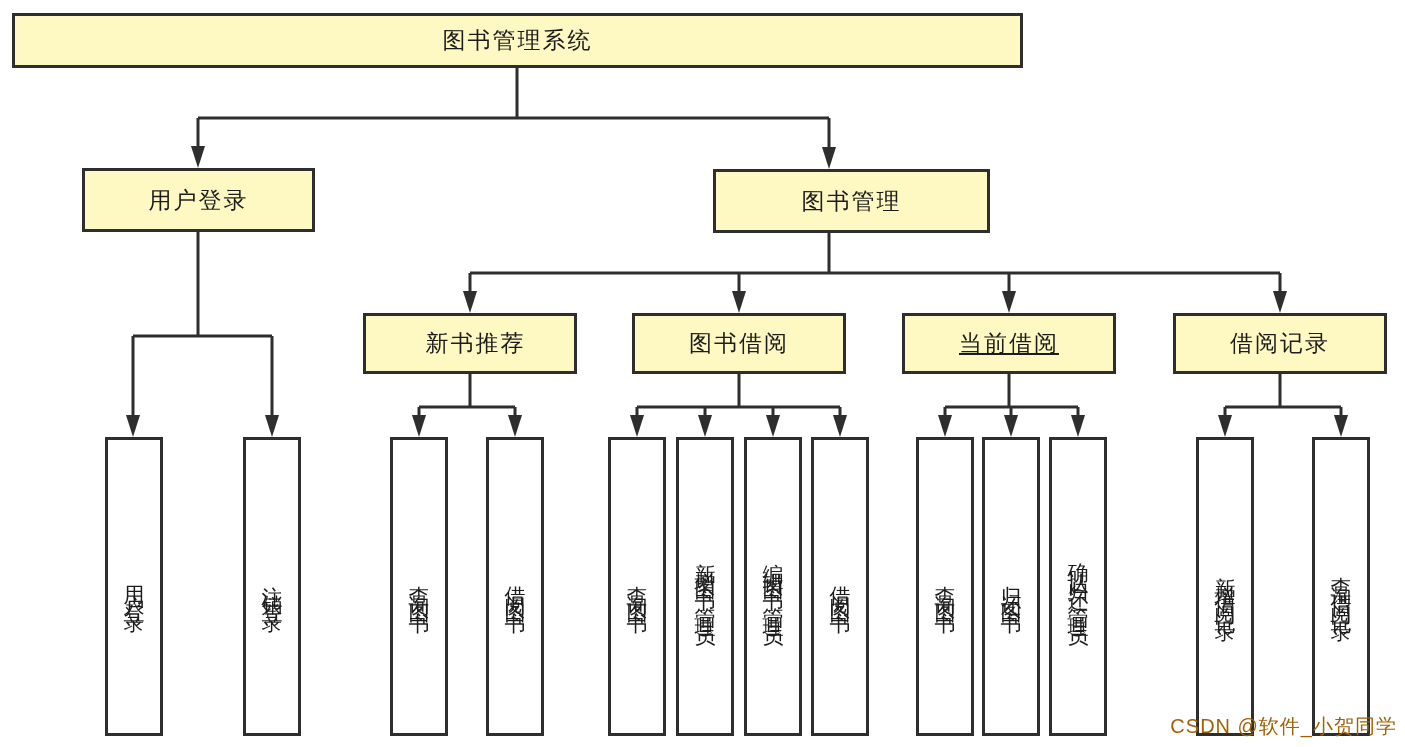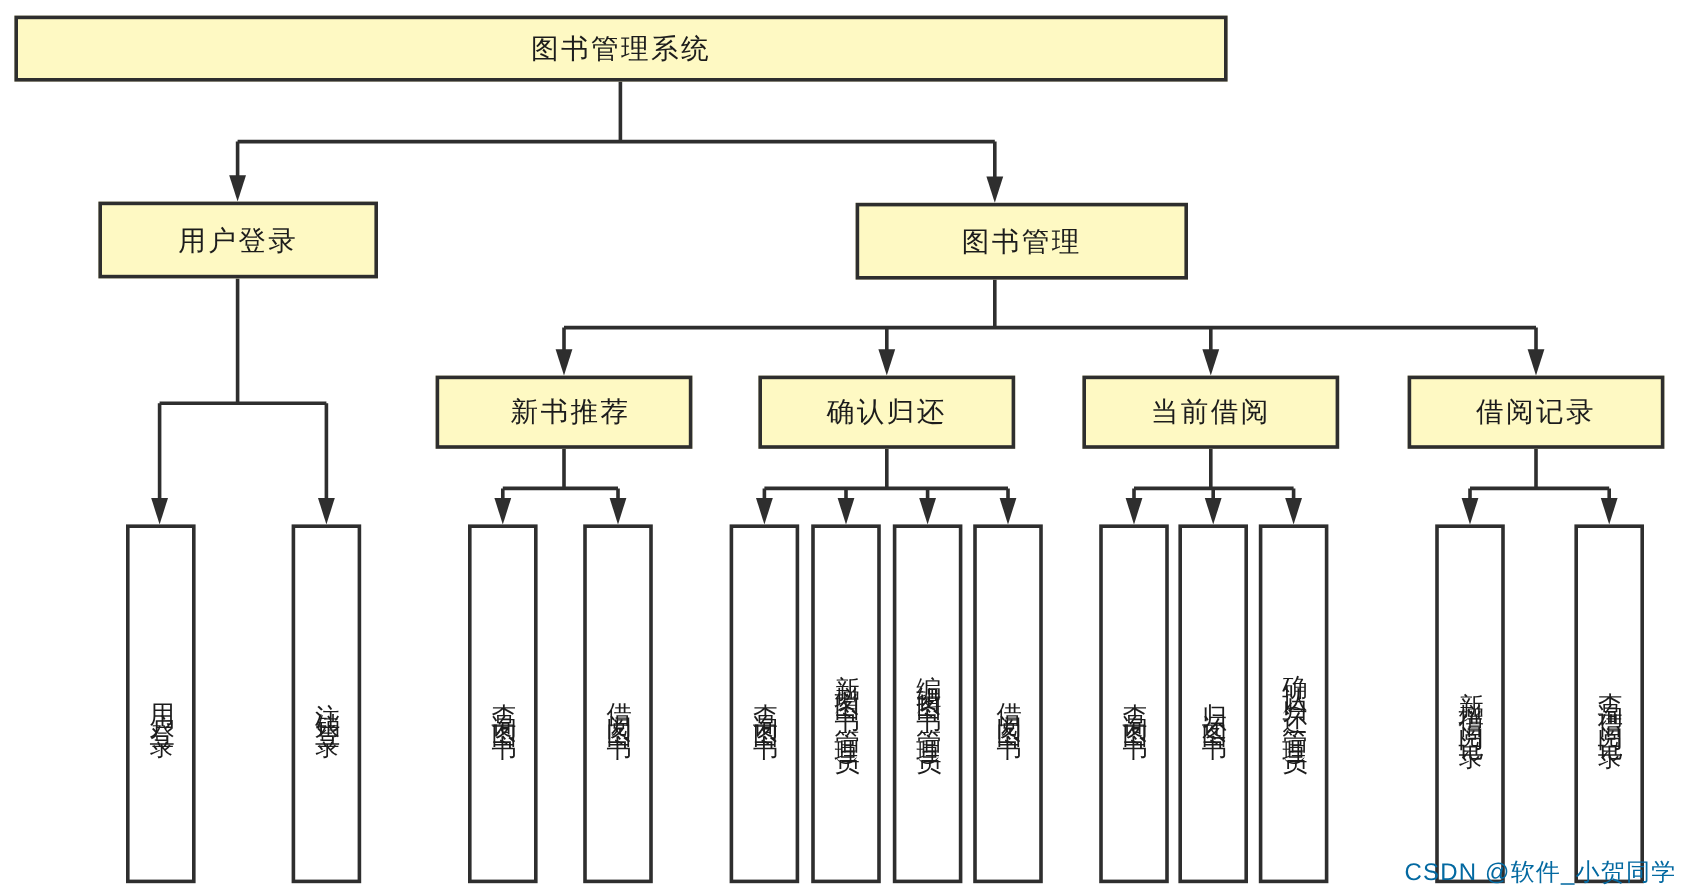--- a/index.html
+++ b/index.html
@@ -47,42 +47,42 @@
     letter-spacing: 9px;
     color: #1c1c1c;
     white-space: nowrap;
   }
   
   #box-root           { left: 12px;   top: 13px;  width: 1011px; height: 55px; }
   #box-user-login     { left: 82px;   top: 168px; width: 233px;  height: 64px; }
   #box-book-mgmt      { left: 713px;  top: 169px; width: 277px;  height: 64px; }
   #box-new-book-rec   { left: 363px;  top: 313px; width: 214px;  height: 61px; padding-left: 11px; }
   #box-book-borrow    { left: 632px;  top: 313px; width: 214px;  height: 61px; }
-  #box-current-borrow { left: 902px;  top: 313px; width: 214px;  height: 61px; }
+  #box-current-borrow { left: 902px;  top: 313px; width: 214px;  height: 61px; text-decoration: underline; }
   #box-borrow-record  { left: 1173px; top: 313px; width: 214px;  height: 61px; }
   
   #leaf-user-login     { left: 105px; }
   #leaf-logout         { left: 243px; }
   #leaf-rec-query      { left: 390px; }
   #leaf-rec-borrow     { left: 486px; }
   #leaf-bb-query       { left: 608px; }
   #leaf-bb-add         { left: 676px; }
   #leaf-bb-edit        { left: 744px; }
   #leaf-bb-borrow      { left: 811px; }
   #leaf-cb-query       { left: 916px; }
   #leaf-cb-return      { left: 982px; }
   #leaf-cb-confirm     { left: 1049px; }
   #leaf-br-add         { left: 1196px; }
   #leaf-br-query       { left: 1312px; }
   #watermark {
     position: absolute;
     top: 713px;
     right: 8px;
     font-size: 20px;
-    color: #0369a1;
+    color: #a16207;
     letter-spacing: 1px;
     white-space: nowrap;
     text-align: right;
   }
 </style>
 </head>
 <body>
 
 <div id="canvas">
 
@@ -140,21 +140,21 @@
     <span>用户登录</span>
   </div>
   <div class="hbox" id="box-book-mgmt">
     <span>图书管理</span>
   </div>
 
   <div class="hbox" id="box-new-book-rec">
     <span>新书推荐</span>
   </div>
   <div class="hbox" id="box-book-borrow">
-    <span>确认归还</span>
+    <span>图书借阅</span>
   </div>
   <div class="hbox" id="box-current-borrow">
     <span>当前借阅</span>
   </div>
   <div class="hbox" id="box-borrow-record">
     <span>借阅记录</span>
   </div>
 
   <div class="vbox" id="leaf-user-login">
     <span>用户登录</span>

